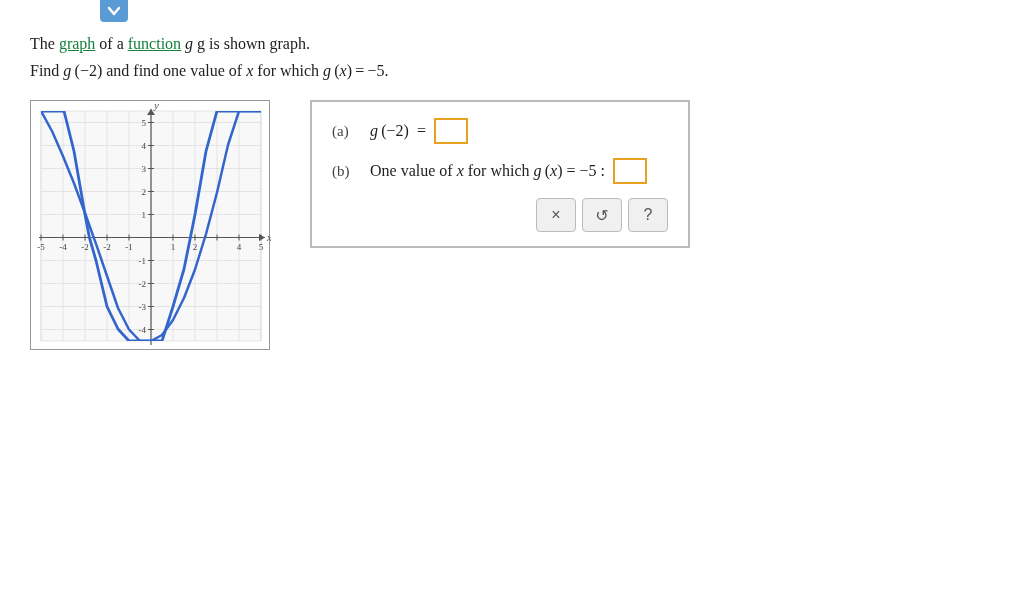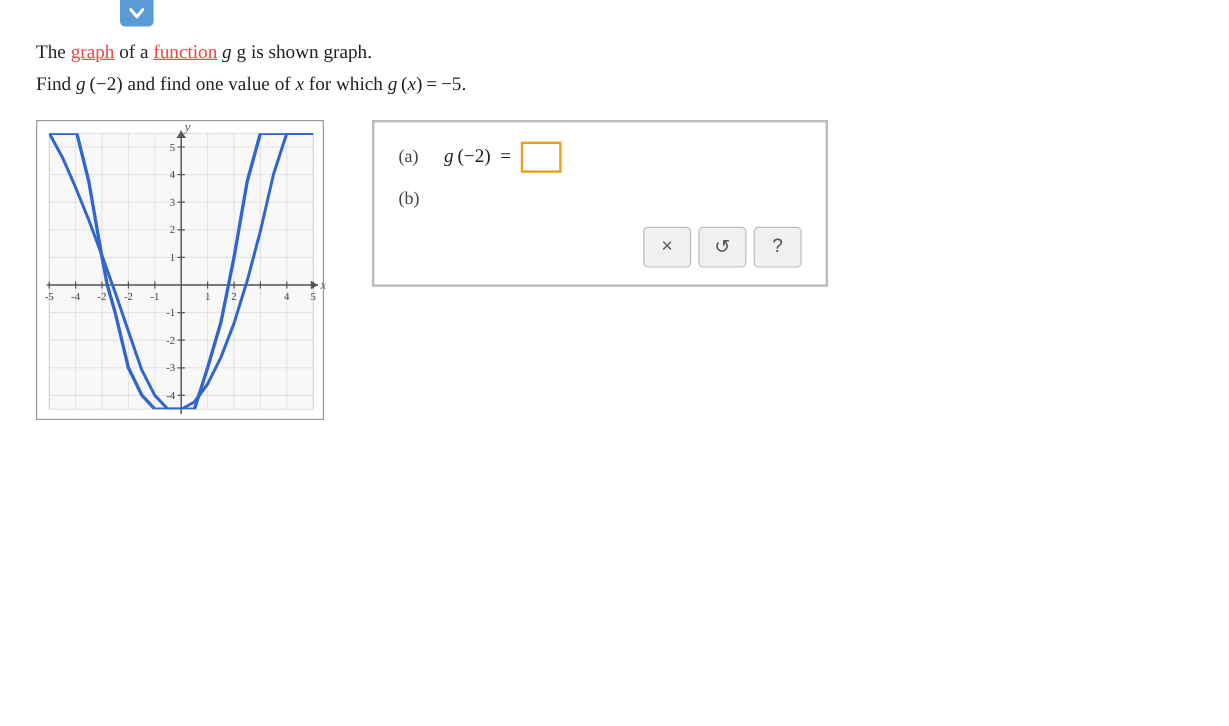--- a/index.html
+++ b/index.html
@@ -22,21 +22,21 @@
       justify-content: center;
       cursor: pointer;
     }
     .top-chevron svg { fill: white; }
 
     .problem-text {
       margin-top: 10px;
       line-height: 1.7;
     }
     .problem-text a {
-      color: #ef4444;
+      color: #15803d;
       text-decoration: underline;
       cursor: pointer;
     }
 
     .main-content {
       display: flex;
       flex-direction: row;
       align-items: flex-start;
       margin-top: 16px;
       gap: 40px;
@@ -285,20 +285,24 @@
     <div class="answer-row">
       <span class="answer-label">(a)</span>
       <span class="answer-eq">
         <span><span class="math-italic">g</span> (−2) &nbsp;=&nbsp;</span>
         <input class="answer-box" type="text" value="" style="">
       </span>
     </div>
 
     <div class="answer-row">
       <span class="answer-label">(b)</span>
+      <span class="answer-eq">
+        <span>One value of&nbsp;<span class="math-italic">x</span>&nbsp;for which <span class="math-italic">g</span> (<span class="math-italic">x</span>) = −5&nbsp;:&nbsp;</span>
+        <input class="answer-box" type="text" value="" style="">
+      </span>
     </div>
 
     <div class="action-buttons">
       <button class="action-btn">×</button>
       <button class="action-btn">↺</button>
       <button class="action-btn">?</button>
     </div>
   </div>
 </div>
 

